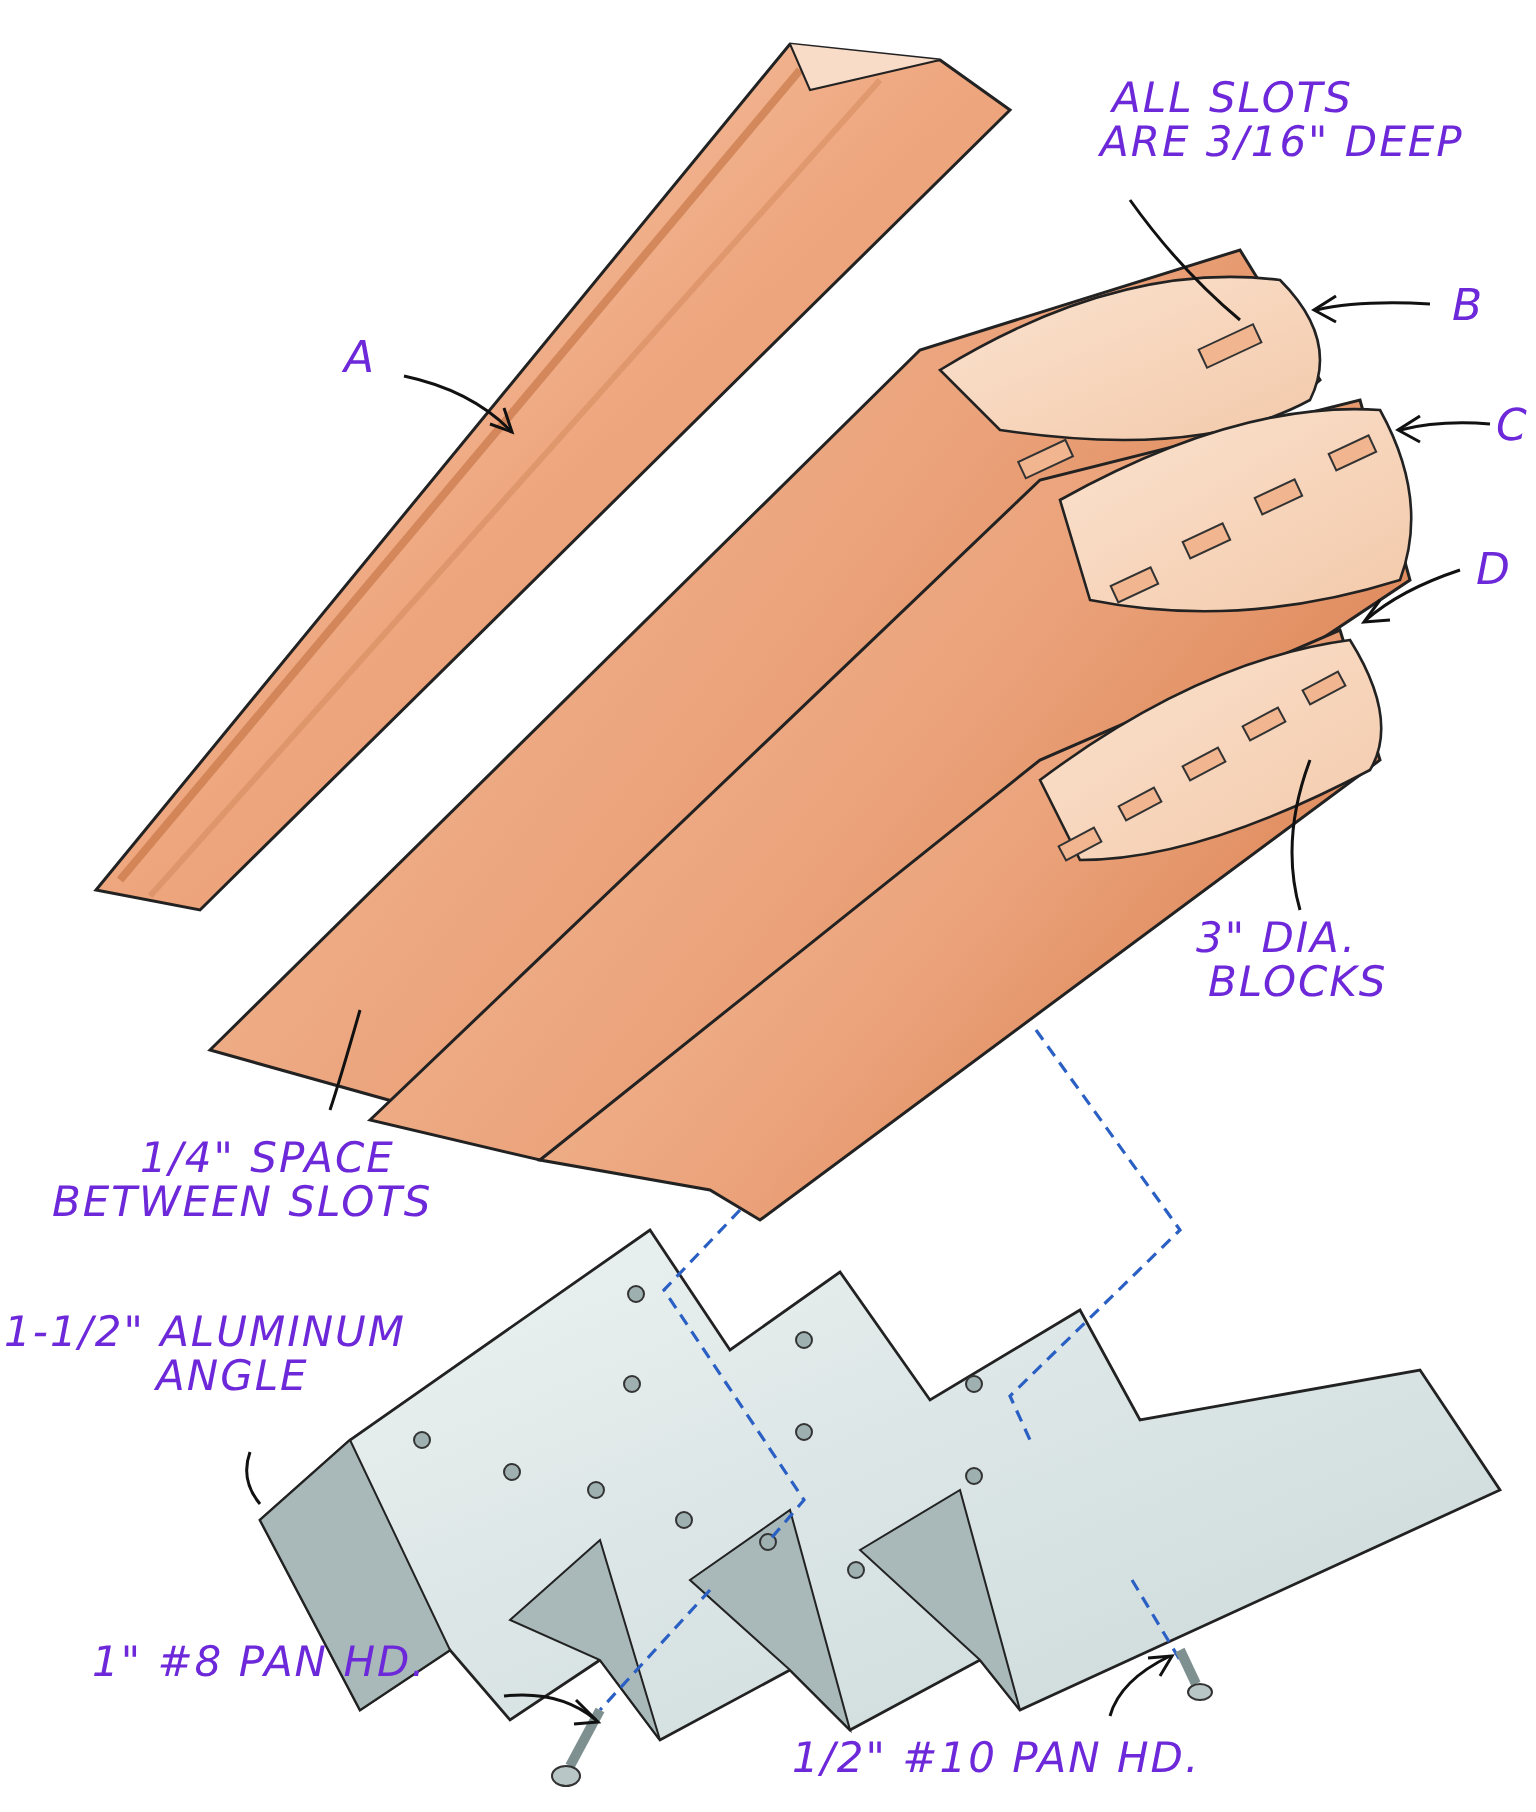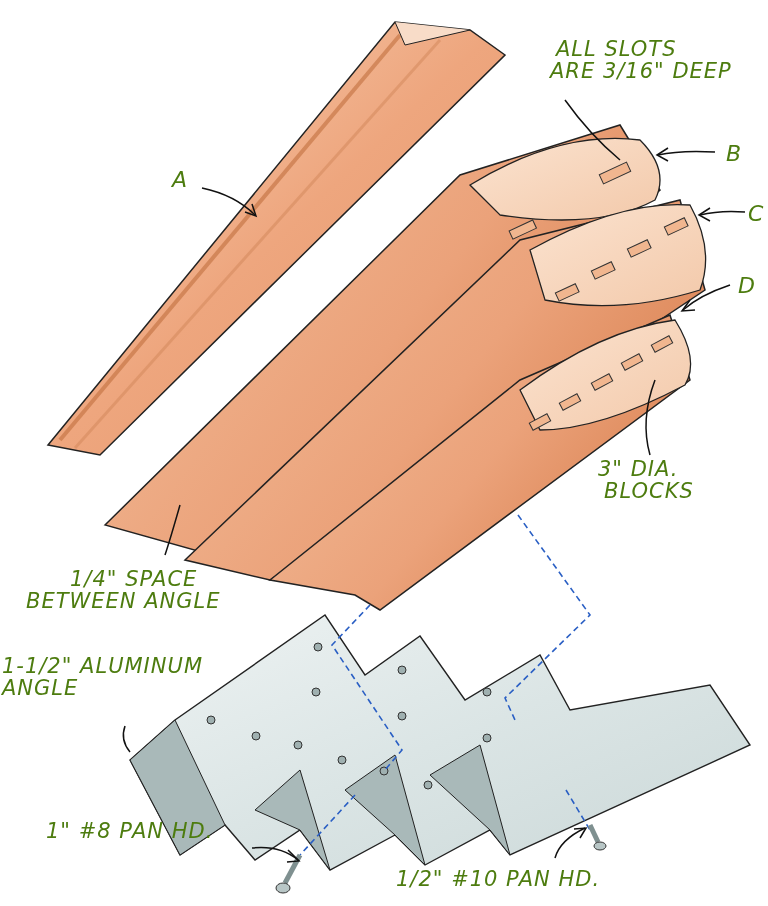--- a/index.html
+++ b/index.html
@@ -1,18 +1,18 @@
 <!DOCTYPE html>
 <html><head>
 <meta charset="utf-8">
 <style>
   html,body{margin:0;padding:0;background:#ffffff;}
   body{width:768px;height:906px;position:relative;overflow:hidden;font-family:"DejaVu Sans",sans-serif;}
   svg.art{position:absolute;left:0;top:0;}
-  .lbl{position:absolute;font-family:"DejaVu Sans",sans-serif;font-style:italic;color:#4d7c0f;letter-spacing:1px;line-height:1.05;white-space:nowrap;}
+  .lbl{position:absolute;font-family:"DejaVu Sans",sans-serif;font-style:italic;color:#6d28d9;letter-spacing:1px;line-height:1.05;white-space:nowrap;}
   .big{font-size:21px;}
   .letter{font-size:22px;}
 </style>
 </head>
 <body>
 
 <svg class="art" width="768" height="906" viewBox="0 0 768 906">
   <defs>
     <linearGradient id="woodA" x1="0" y1="0" x2="1" y2="1">
       <stop offset="0" stop-color="#f8d4b9"></stop>
@@ -136,22 +136,22 @@
   <div style="margin-left:-6px;">ARE 3/16" DEEP</div>
 </div>
 
 <div class="lbl big" style="left:598px;top:458px;">
   <div>3" DIA.</div>
   <div style="margin-left:6px;">BLOCKS</div>
 </div>
 
 <div class="lbl big" style="left:26px;top:568px;">
   <div style="margin-left:44px;">1/4" SPACE</div>
-  <div>BETWEEN ANGLE</div>
+  <div>BETWEEN SLOTS</div>
 </div>
 
 <div class="lbl big" style="left:2px;top:655px;">
   <div>1-1/2" ALUMINUM</div>
-  <div style="">ANGLE</div>
+  <div style="margin-left:76px;">ANGLE</div>
 </div>
 
 <div class="lbl big" style="left:46px;top:820px;">1" #8 PAN HD.</div>
 <div class="lbl big" style="left:396px;top:868px;">1/2" #10 PAN HD.</div>
 
 </body></html>

